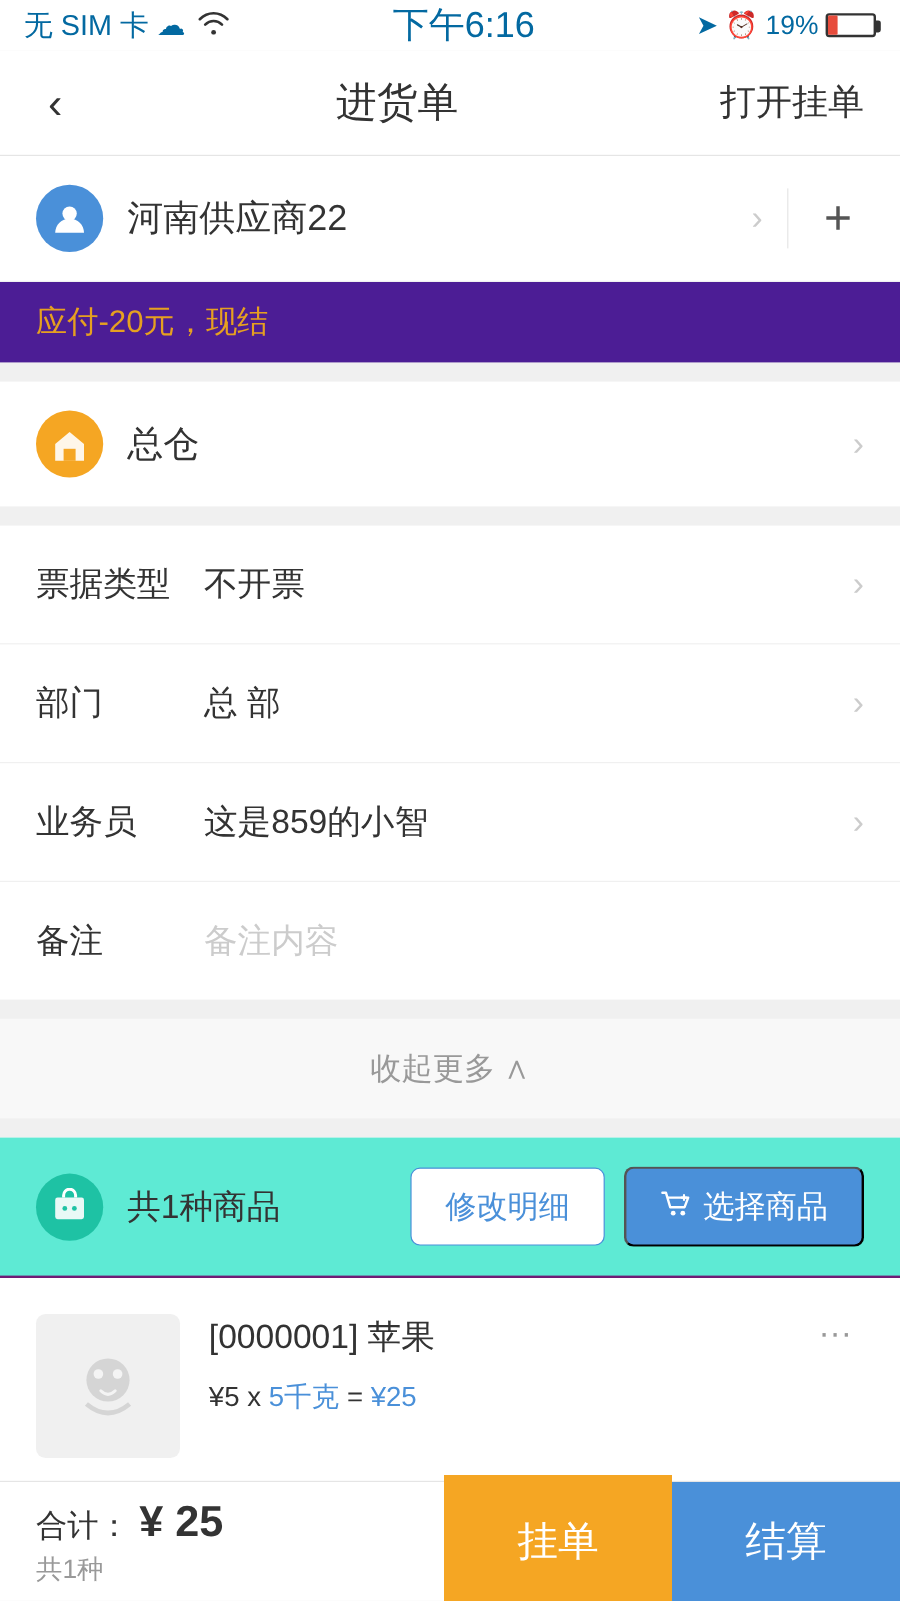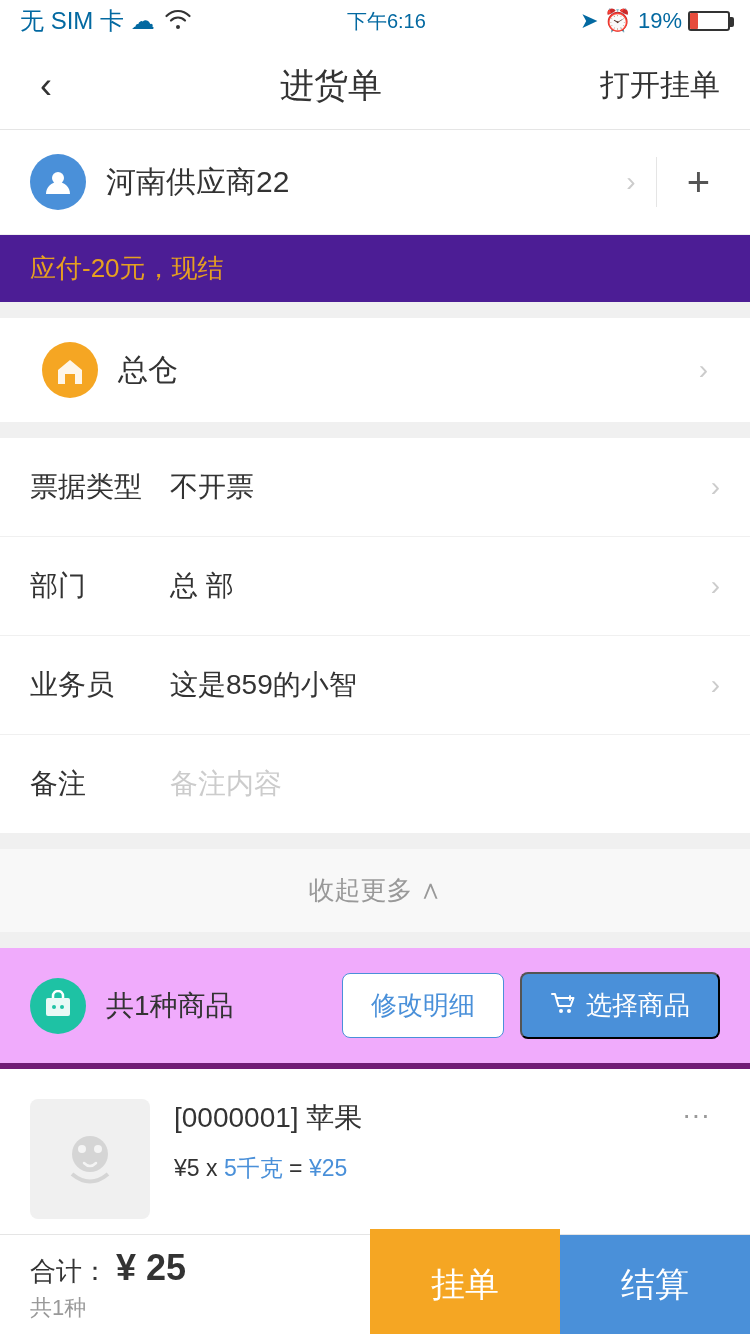--- a/index.html
+++ b/index.html
@@ -18,21 +18,21 @@
       height: 42px;
       background: #fff;
       display: flex;
       align-items: center;
       justify-content: space-between;
       padding: 0 20px;
       font-size: 24px;
       color: #0369a1;
     }
     .status-left { display: flex; align-items: center; gap: 8px; }
-    .status-center { font-size: 20px; font-weight: 500; }
+    .status-center { font-size: 30px; font-weight: 500; }
     .status-right { display: flex; align-items: center; gap: 6px; font-size: 22px; }
     .battery-icon {
       width: 42px;
       height: 20px;
       border: 2px solid #333;
       border-radius: 3px;
       position: relative;
       display: inline-block;
     }
     .battery-icon::after {
@@ -137,21 +137,21 @@
       font-size: 26px;
       color: #e6a020;
       margin-bottom: 16px;
     }
 
     
     .warehouse-row {
       background: #fff;
       display: flex;
       align-items: center;
-      padding: 24px 42px;
+      padding: 24px 30px;
       margin-bottom: 16px;
     }
     .warehouse-icon {
       width: 56px;
       height: 56px;
       border-radius: 50%;
       background: #f5a623;
       display: flex;
       align-items: center;
       justify-content: center;
@@ -204,25 +204,25 @@
       text-align: center;
       padding: 24px;
       font-size: 26px;
       color: #999;
       margin-bottom: 16px;
       cursor: pointer;
     }
 
     
     .products-header {
-      background: #f0abfc;
+      background: #5eead4;
       display: flex;
       align-items: center;
       padding: 24px 30px;
-      border-bottom: 6px solid #701a75;
+      border-bottom: 2px solid #701a75;
     }
     .products-icon {
       width: 56px;
       height: 56px;
       border-radius: 50%;
       background: #1ec2a4;
       display: flex;
       align-items: center;
       justify-content: center;
       color: #fff;

